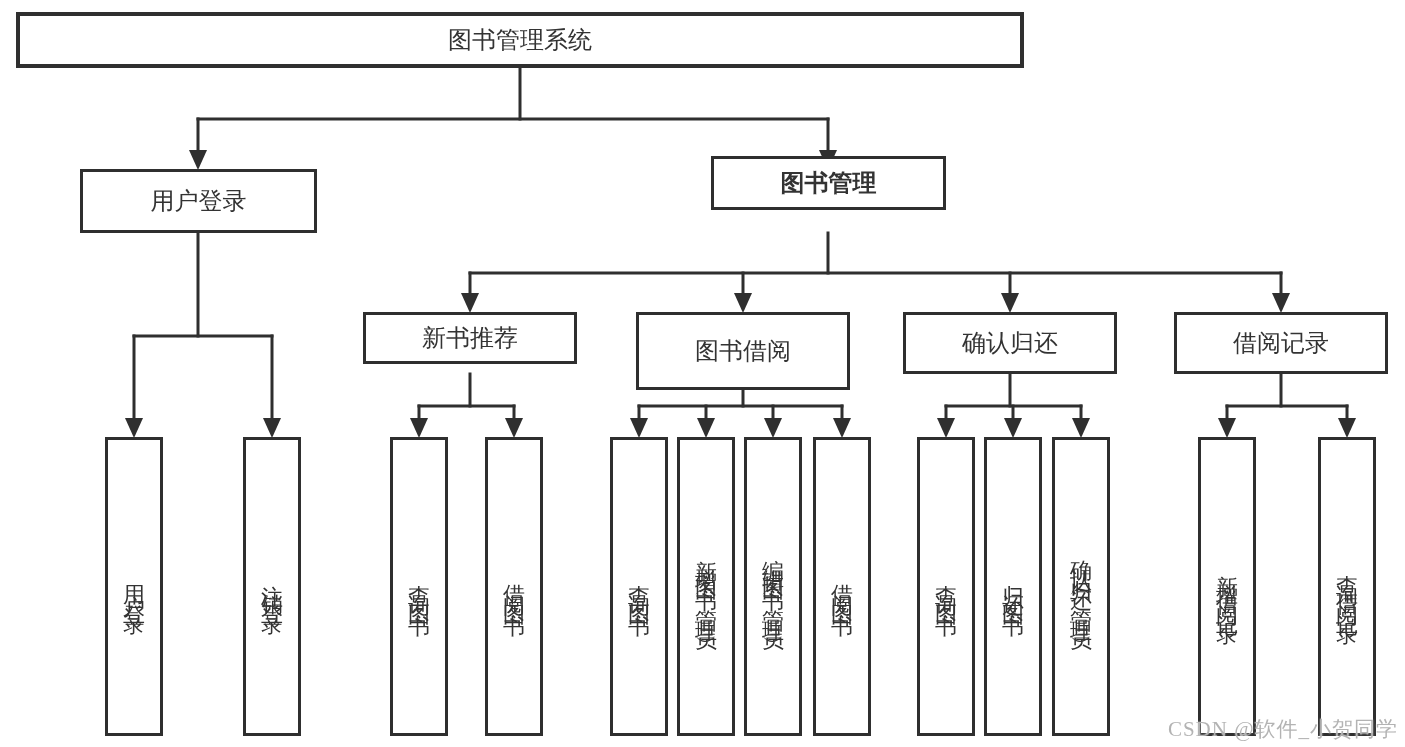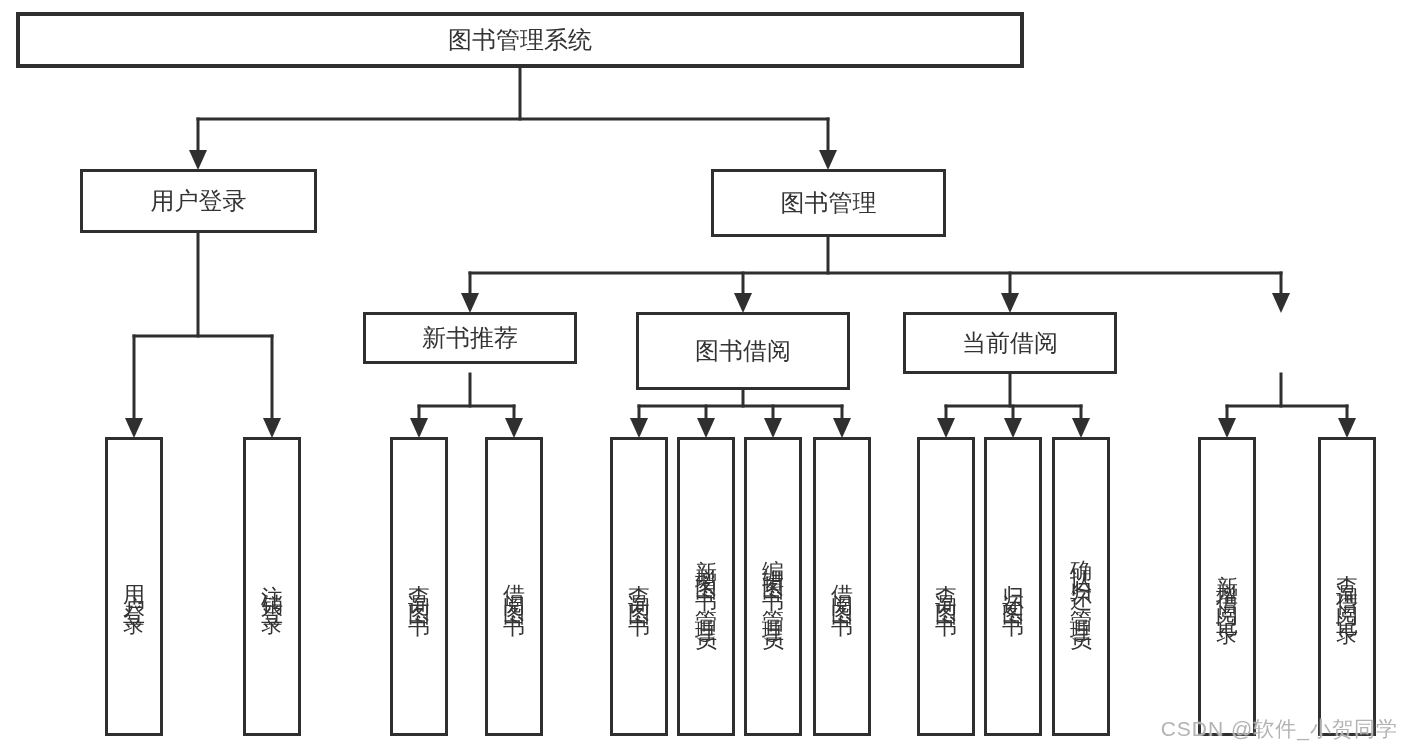--- a/index.html
+++ b/index.html
@@ -57,20 +57,21 @@
   .watermark {
     position: absolute;
     right: 7px;
     bottom: 4px;
     font-size: 21px;
     letter-spacing: 1px;
     color: #b3b3b3;
     text-shadow: 0 0 2px #ffffff;
     z-index: 5;
     white-space: nowrap;
+    font-family: Liberation Serif, serif;
   }
 </style>
 </head>
 <body>
 
 <div class="stage">
 
   <svg class="connectors" width="1405" height="747" viewBox="0 0 1405 747" aria-hidden="true">
     <g stroke="#2f2f2f" stroke-width="3" fill="none" stroke-linecap="square">
 
@@ -137,32 +138,35 @@
     </g>
   </svg>
 
   <div class="box root" style="left:16px; top:12px; width:1008px; height:56px;">
     <span>图书管理系统</span>
   </div>
 
   <div class="box" style="left:80px; top:169px; width:237px; height:64px;">
     <span>用户登录</span>
   </div>
-  <div class="box" style="left:711px; top:169px; width:235px; height:68px;">
+  <div class="box" style="left:711px; top:156px; width:235px; height:54px;font-weight:bold;">
     <span>图书管理</span>
   </div>
 
   <div class="box" style="left:363px; top:312px; width:214px; height:52px;">
     <span>新书推荐</span>
   </div>
   <div class="box" style="left:636px; top:312px; width:214px; height:78px;">
     <span>图书借阅</span>
   </div>
   <div class="box" style="left:903px; top:312px; width:214px; height:62px;">
-    <span>当前借阅</span>
+    <span>确认归还</span>
+  </div>
+  <div class="box" style="left:1174px; top:312px; width:214px; height:62px;">
+    <span>借阅记录</span>
   </div>
 
   <div class="vbox" style="left:105px; top:437px; width:58px; height:299px;">
     <span class="vtext">用户登录</span>
   </div>
   <div class="vbox" style="left:243px; top:437px; width:58px; height:299px;">
     <span class="vtext">注销登录</span>
   </div>
 
   <div class="vbox" style="left:390px; top:437px; width:58px; height:299px;">

